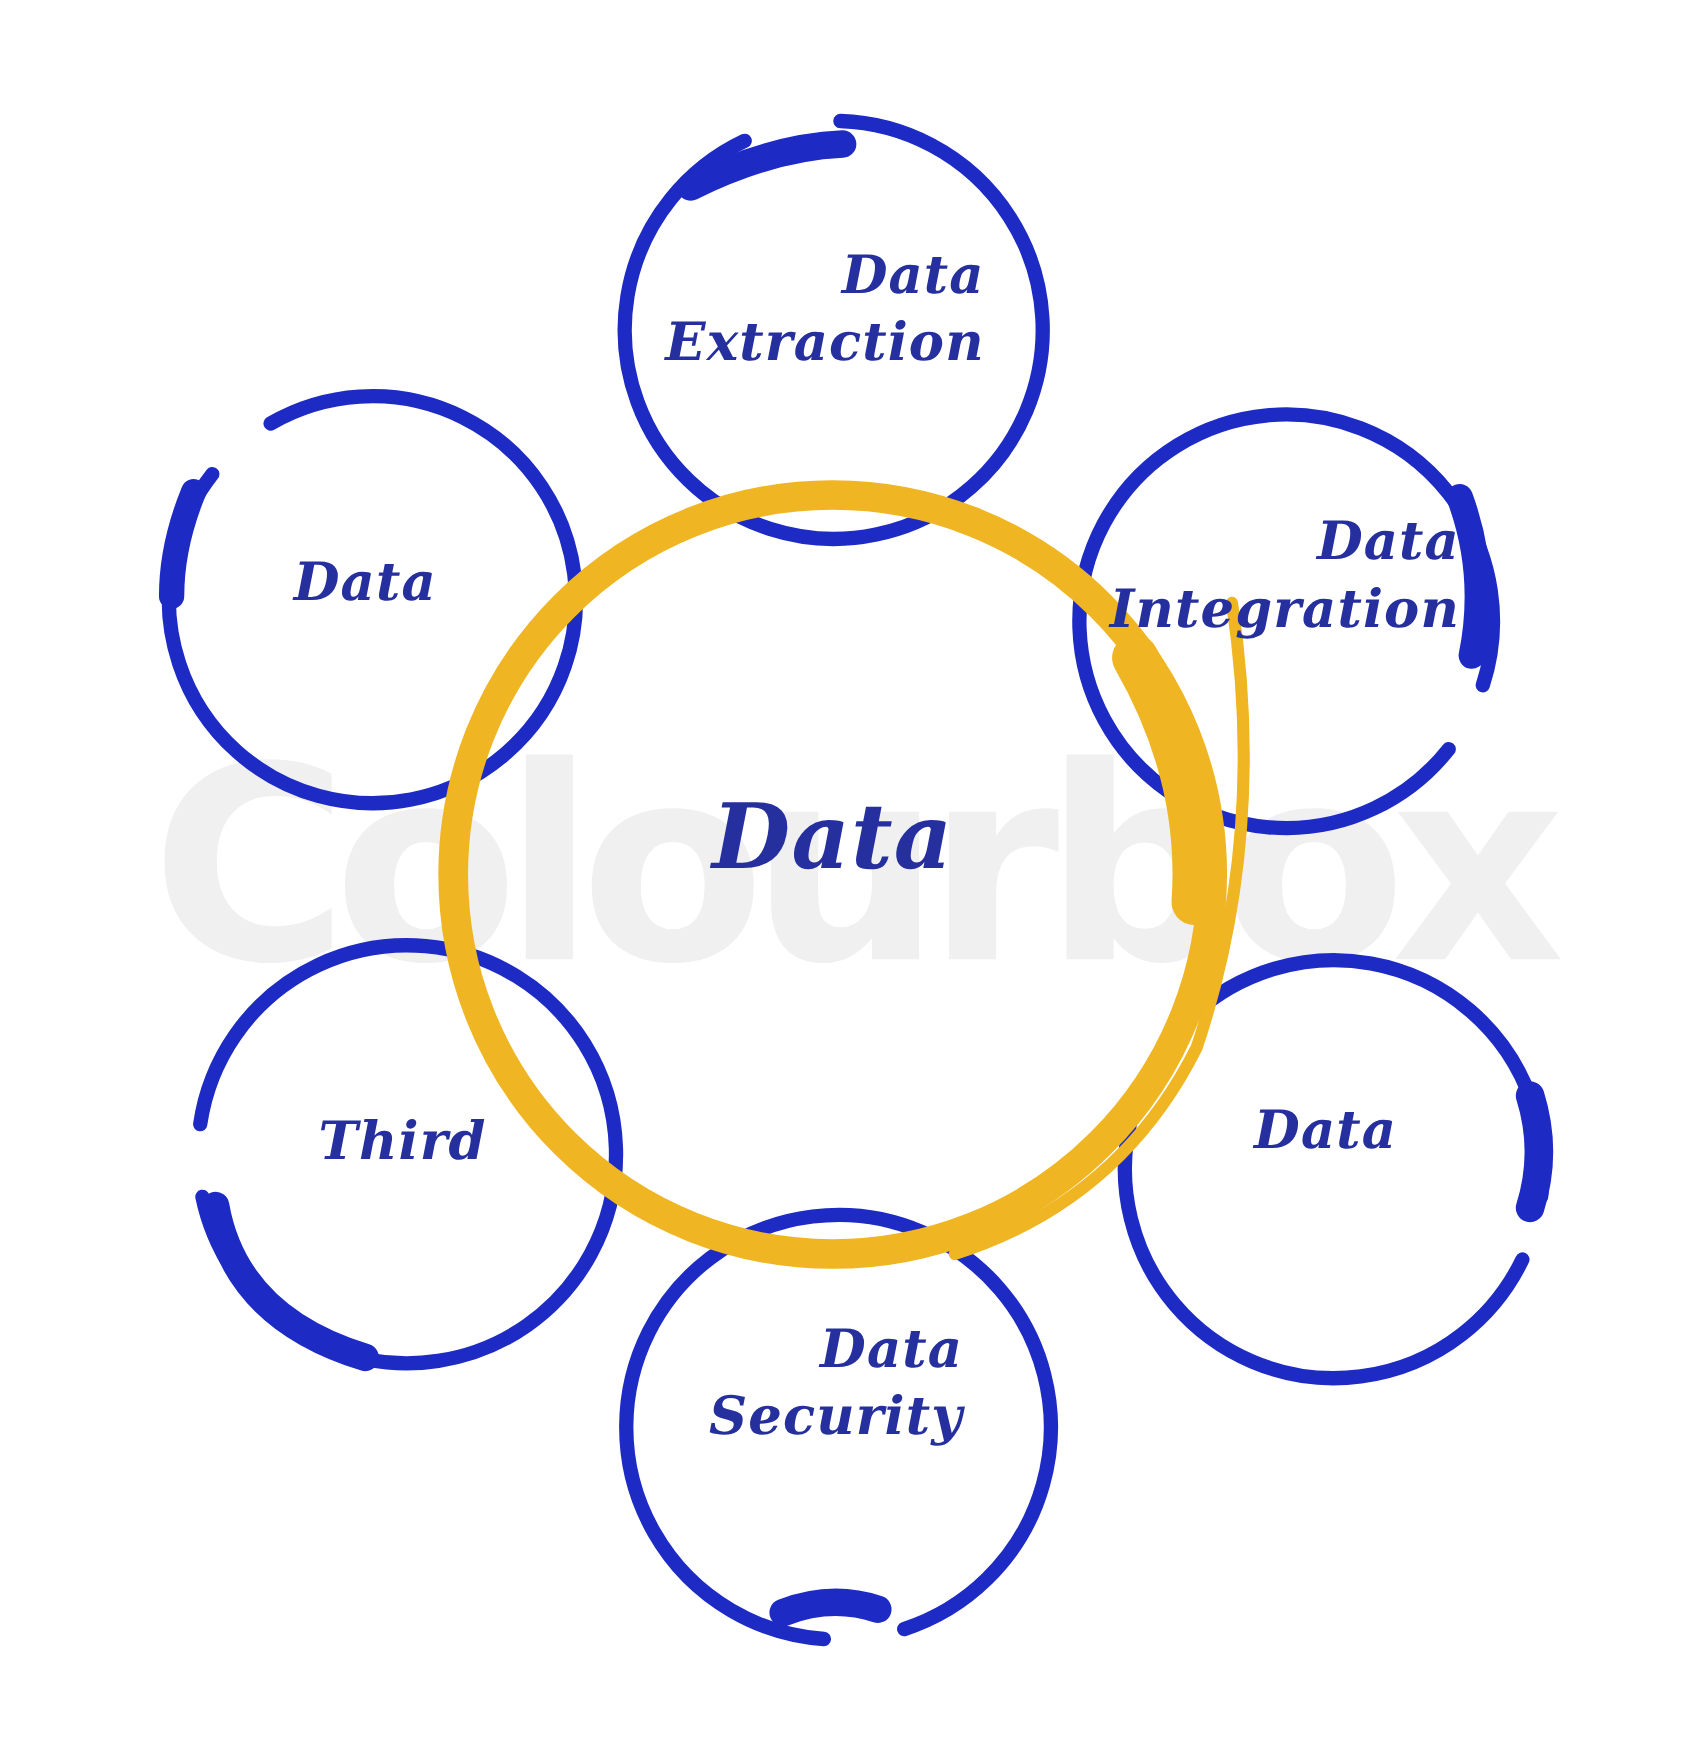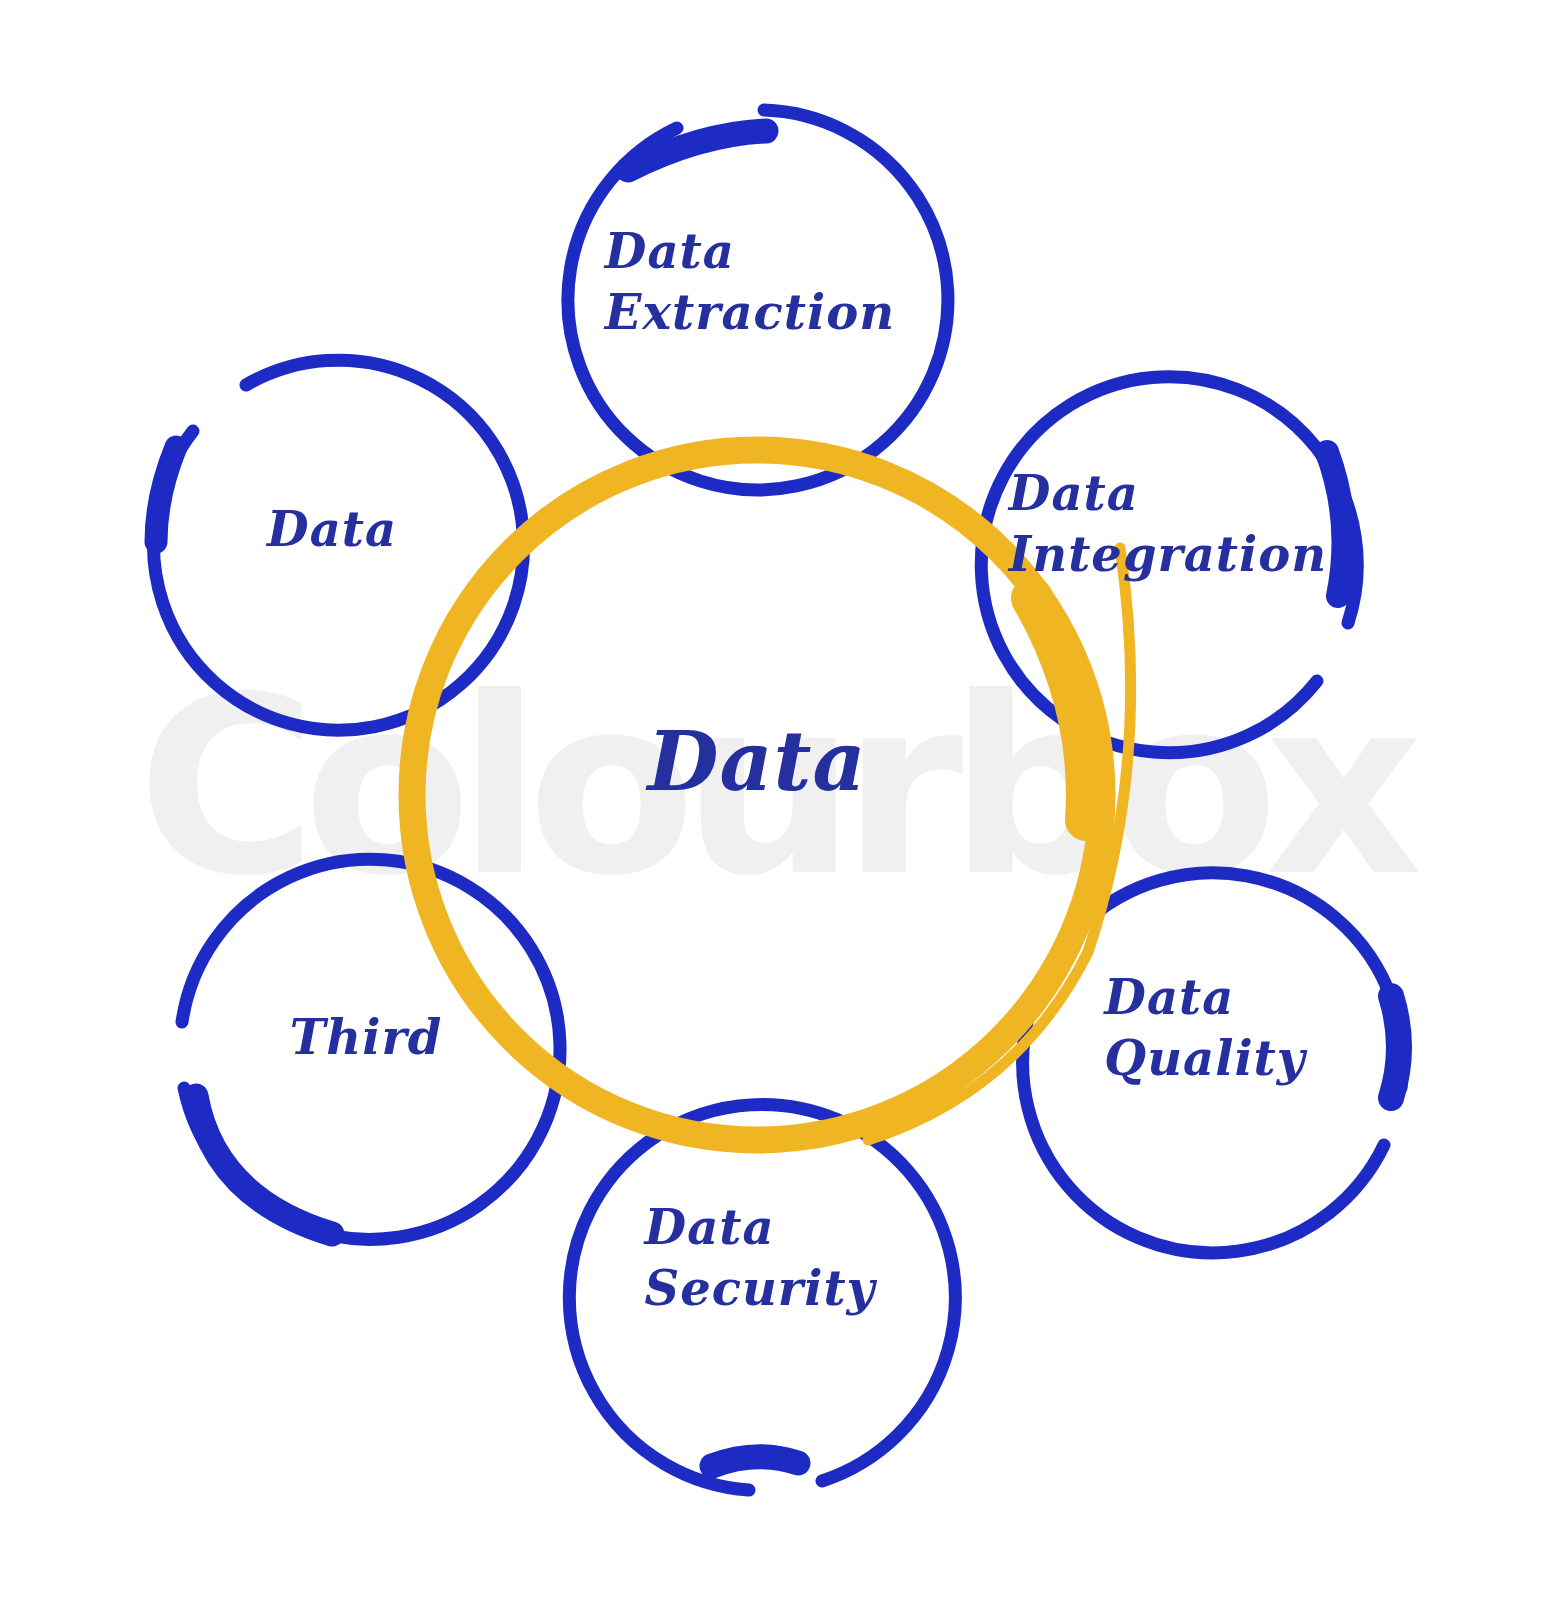--- a/index.html
+++ b/index.html
@@ -39,21 +39,21 @@
     position: absolute;
     left: 0; top: 0;
     z-index: 2;
   }
   .blue-stroke  { stroke: var(--circle-blue); fill: none; stroke-linecap: round; }
   .yellow-stroke{ stroke: var(--ring-yellow); fill: none; stroke-linecap: round; }
 
   .node-label, .center-title {
     position: absolute;
     transform: translate(-50%, -50%);
-    text-align: left;
+    text-align: right;
     color: var(--label-navy);
     font-style: italic;
     font-weight: bold;
     white-space: nowrap;
     z-index: 3;
   }
   .node-label { font-size: 48px; line-height: 1.28; letter-spacing: 1px; }
   .center-title { font-size: 82px; line-height: 1.12; letter-spacing: 1px; }
   .line { display: block; }
 
@@ -130,20 +130,19 @@
     <span class="line">Third</span>
   </div>
 
   <div class="node-label" id="lbl-security">
     <span class="line">Data</span>
     <span class="line">Security</span>
   </div>
 
   <div class="node-label" id="lbl-quality">
     <span class="line">Data</span>
-    <span class="line">Quality</span>
   </div>
 
   <div class="center-title" id="lbl-center">
     <span class="line">Data</span>
   </div>
 
 </div>
 
 </body></html>

